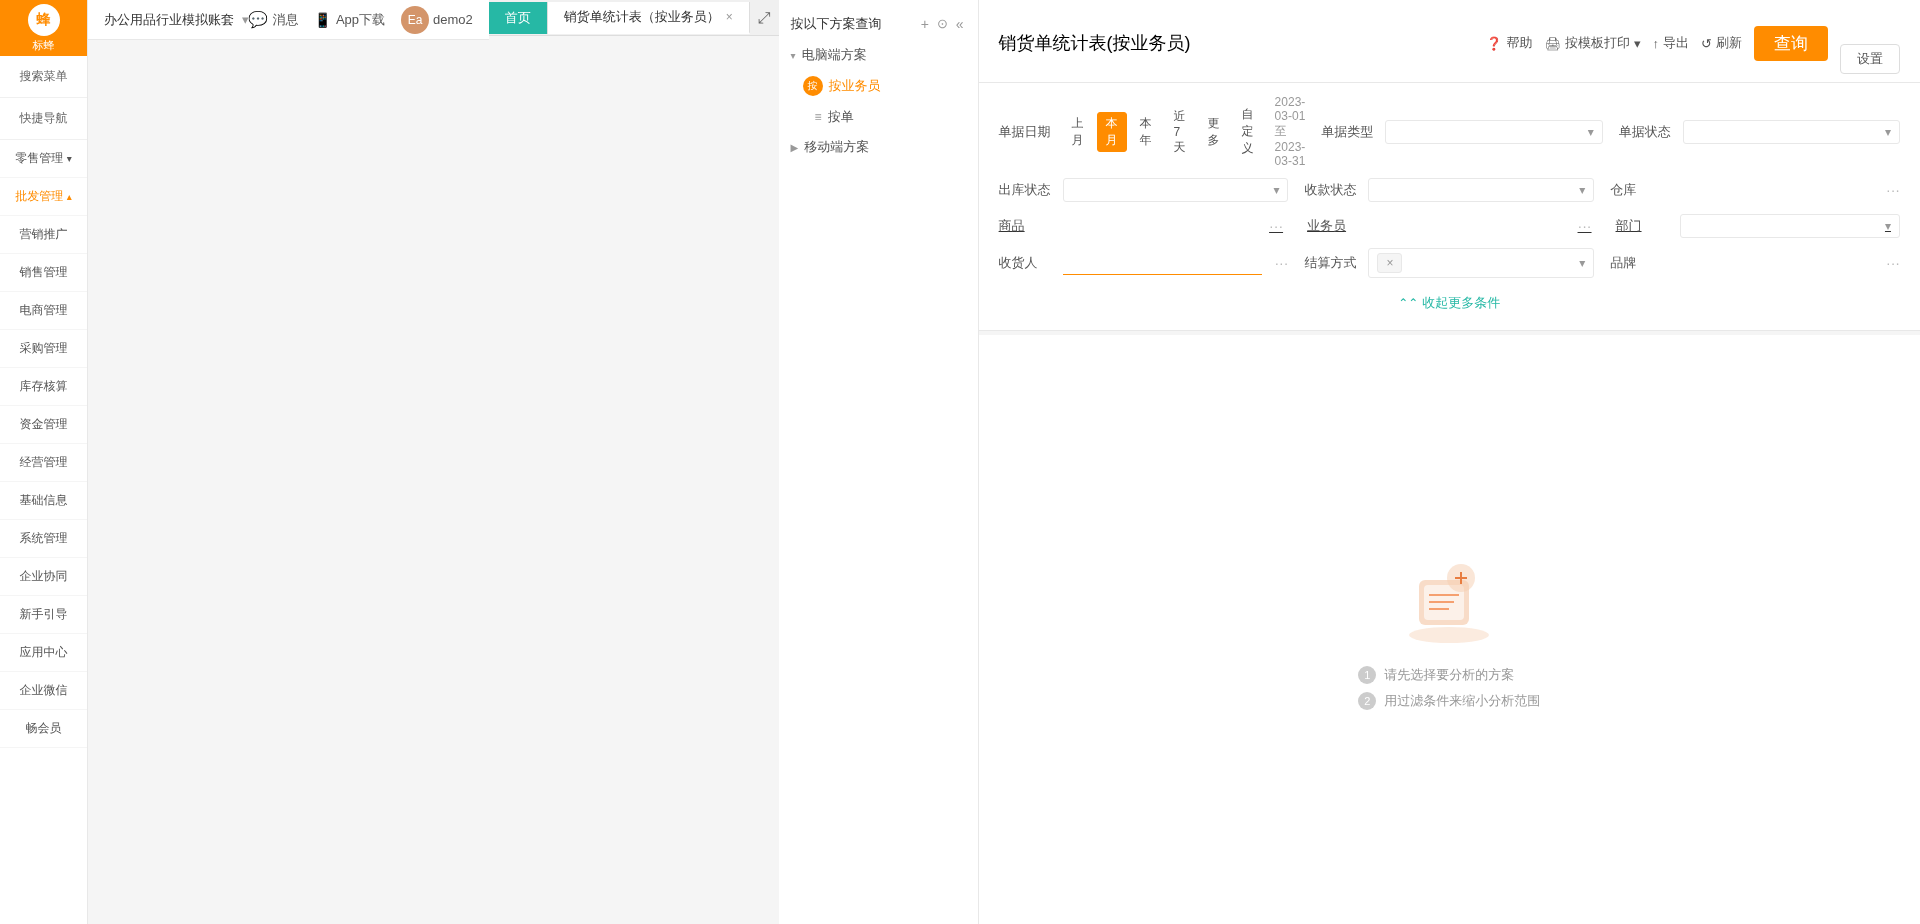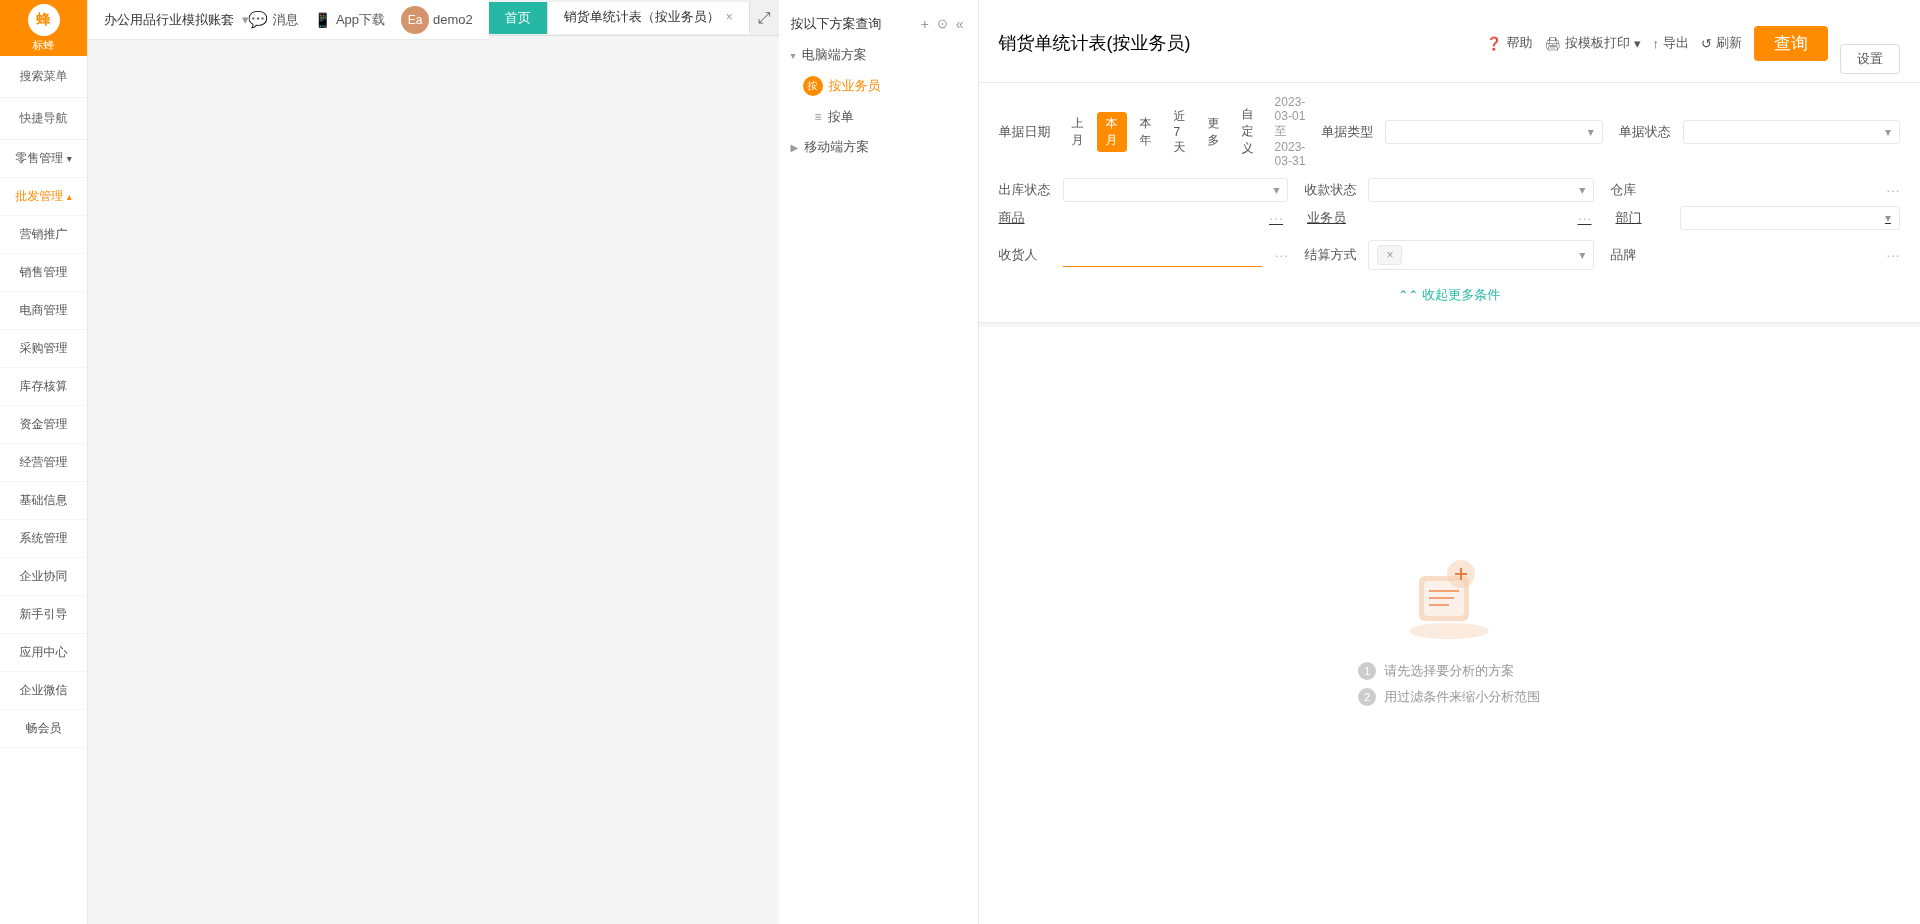--- a/index.html
+++ b/index.html
@@ -294,21 +294,21 @@
 
           <div class="filter-col">
             <span class="filter-label">单据状态</span>
             <div class="filter-select" style="flex:1;">
               <span></span>
               <span class="arrow">▾</span>
             </div>
           </div>
         </div>
 
-        <div style="display:grid; grid-template-columns: 1fr 1fr 1fr; gap:16px; margin-bottom:4px;">
+        <div style="display:grid; grid-template-columns: 1fr 1fr 1fr; gap:16px; margin-bottom:12px;">
           <div class="filter-col">
             <span class="filter-label">出库状态</span>
             <div class="filter-select" style="flex:1;">
               <span></span>
               <span class="arrow">▾</span>
             </div>
           </div>
           <div class="filter-col">
             <span class="filter-label">收款状态</span>
             <div class="filter-select" style="flex:1;">

